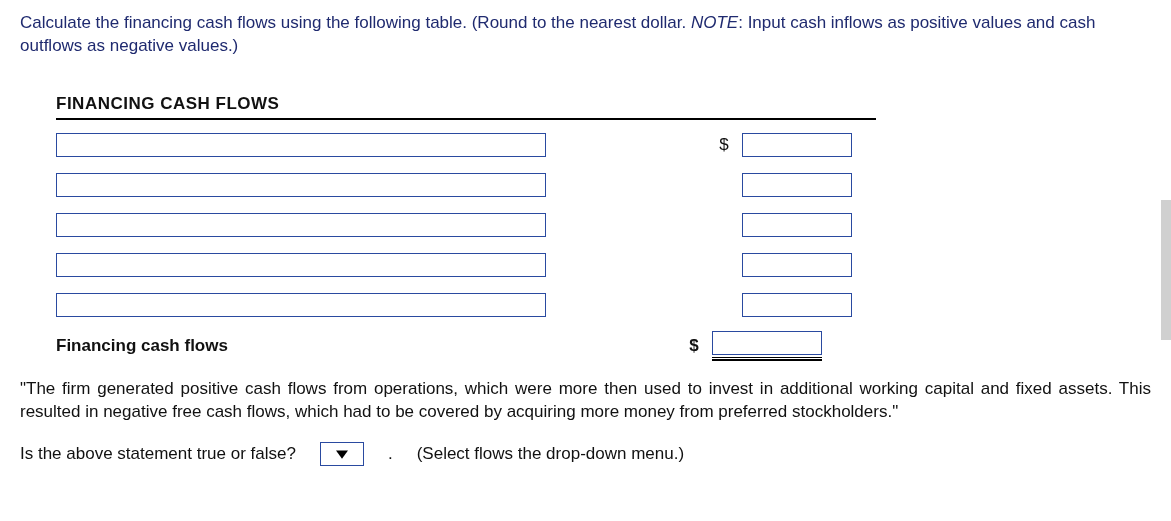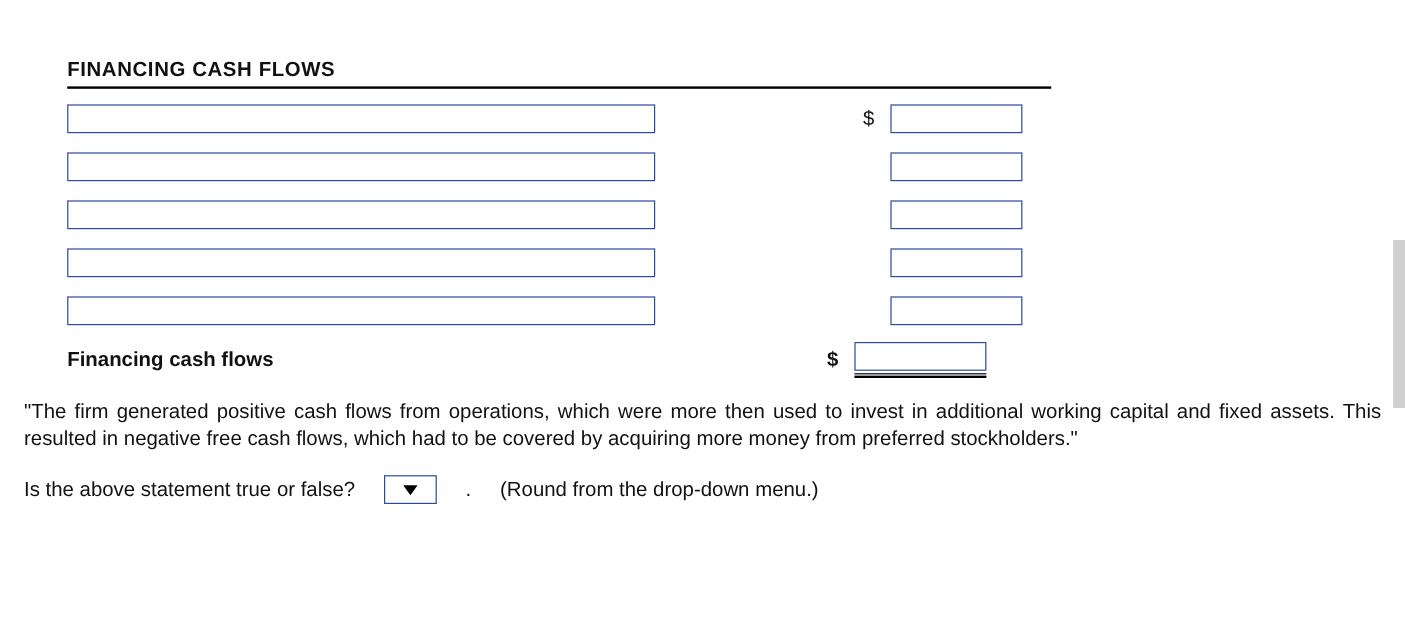--- a/index.html
+++ b/index.html
@@ -154,20 +154,23 @@
     width: 10px;
     height: 140px;
     background: #d0d0d0;
   }
 </style>
 </head>
 <body>
 
 <div class="page">
 
+  <div class="instruction">
+    <span>Calculate the financing cash flows using the following table.  (Round to the nearest dollar. </span><span class="note-italic">NOTE</span><span>: Input cash inflows as positive values and cash outflows as negative values.)</span>
+  </div>
 
   <div class="section">
     <div class="section-title">FINANCING CASH FLOWS</div>
 
     <div class="rows">
 
       <div class="row">
         <input class="label-input" type="text" value="" style="">
         <div class="spacer"></div>
         <div class="currency">$</div>
@@ -219,17 +222,17 @@
   <div class="statement">"The firm generated positive cash flows from operations, which were more then used to invest in additional working capital and fixed assets. This resulted in negative free cash flows, which had to be covered by acquiring more money from preferred stockholders."</div>
 
   <div class="question-row">
     <span>Is the above statement true or false?</span>
     <span class="dropdown">
       <svg viewBox="0 0 10 10">
         <polygon points="0,2 10,2 5,9" fill="#000"></polygon>
       </svg>
     </span>
     <span>.</span>
-    <span>(Round from the drop-down menu.)</span>
+    <span>(Select flows the drop-down menu.)</span>
   </div>
 
   <div class="right-scroll-hint"></div>
 </div>
 
 </body></html>

